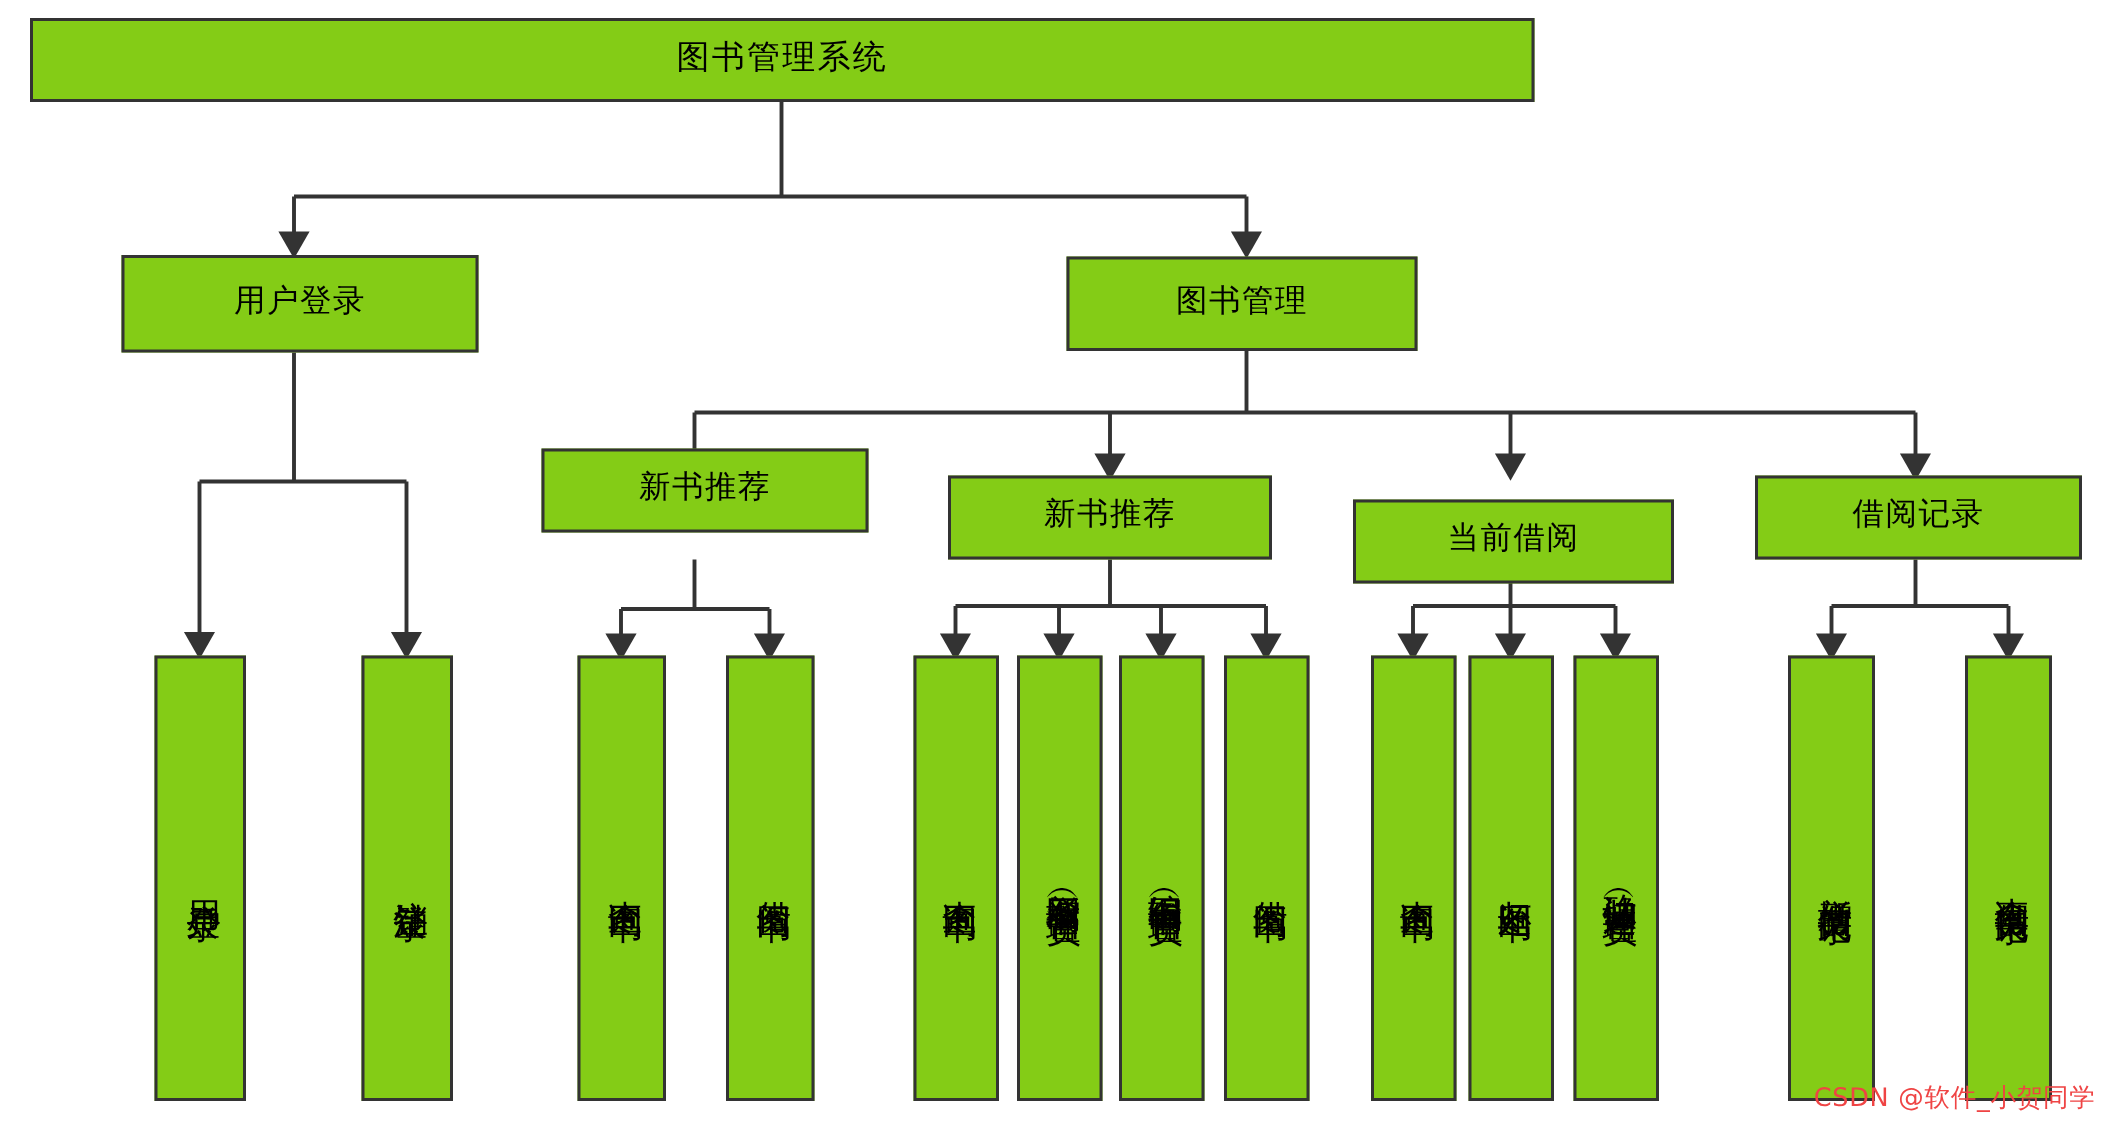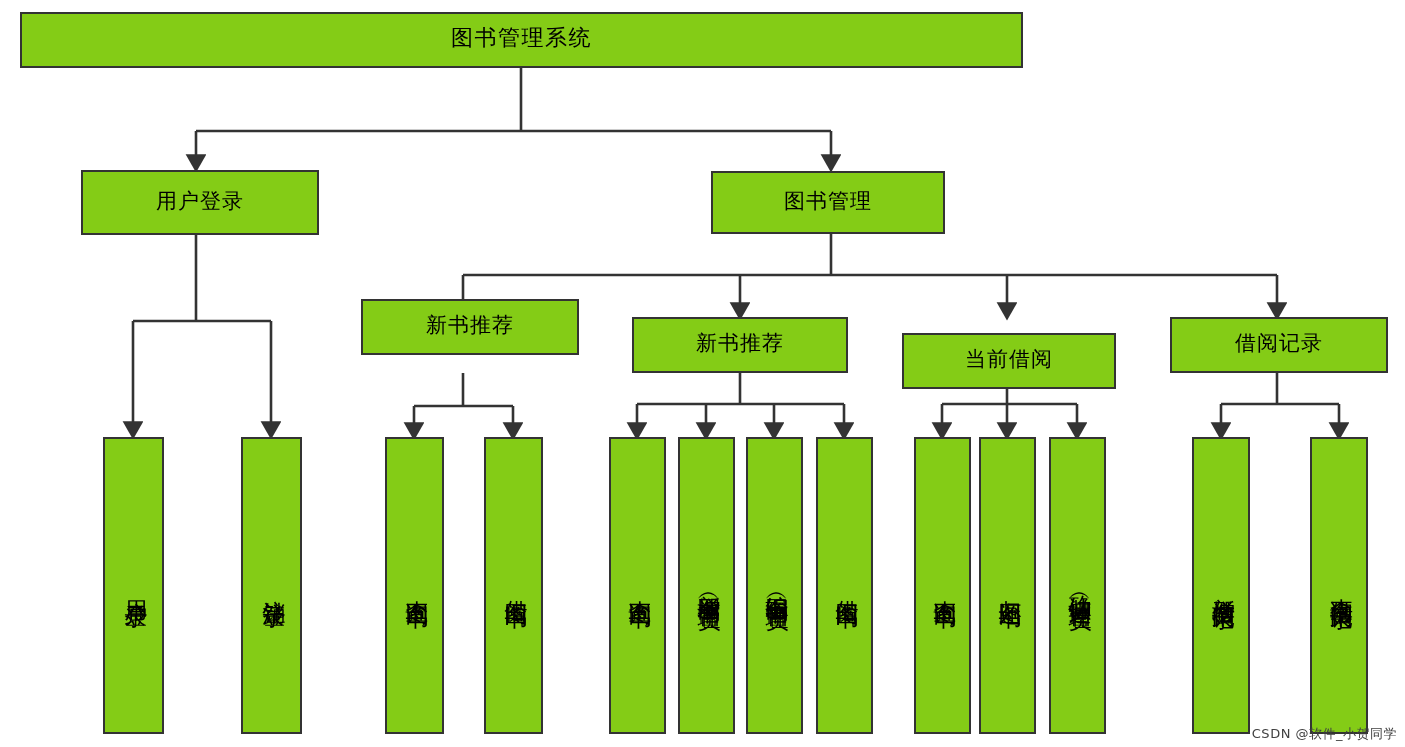--- a/index.html
+++ b/index.html
@@ -73,22 +73,22 @@
     font-size: 23px;
     line-height: 1.12;
     letter-spacing: 2px;
     white-space: nowrap;
   }
 
   .watermark {
     position: absolute;
     right: 8px;
     bottom: 4px;
-    font-size: 13px;
-    color: #404040;
+    font-size: 17px;
+    color: #ef4444;
     letter-spacing: 0.5px;
     white-space: nowrap;
     user-select: none;
   }
 </style>
 </head>
 <body>
 
 <div id="canvas">
 

